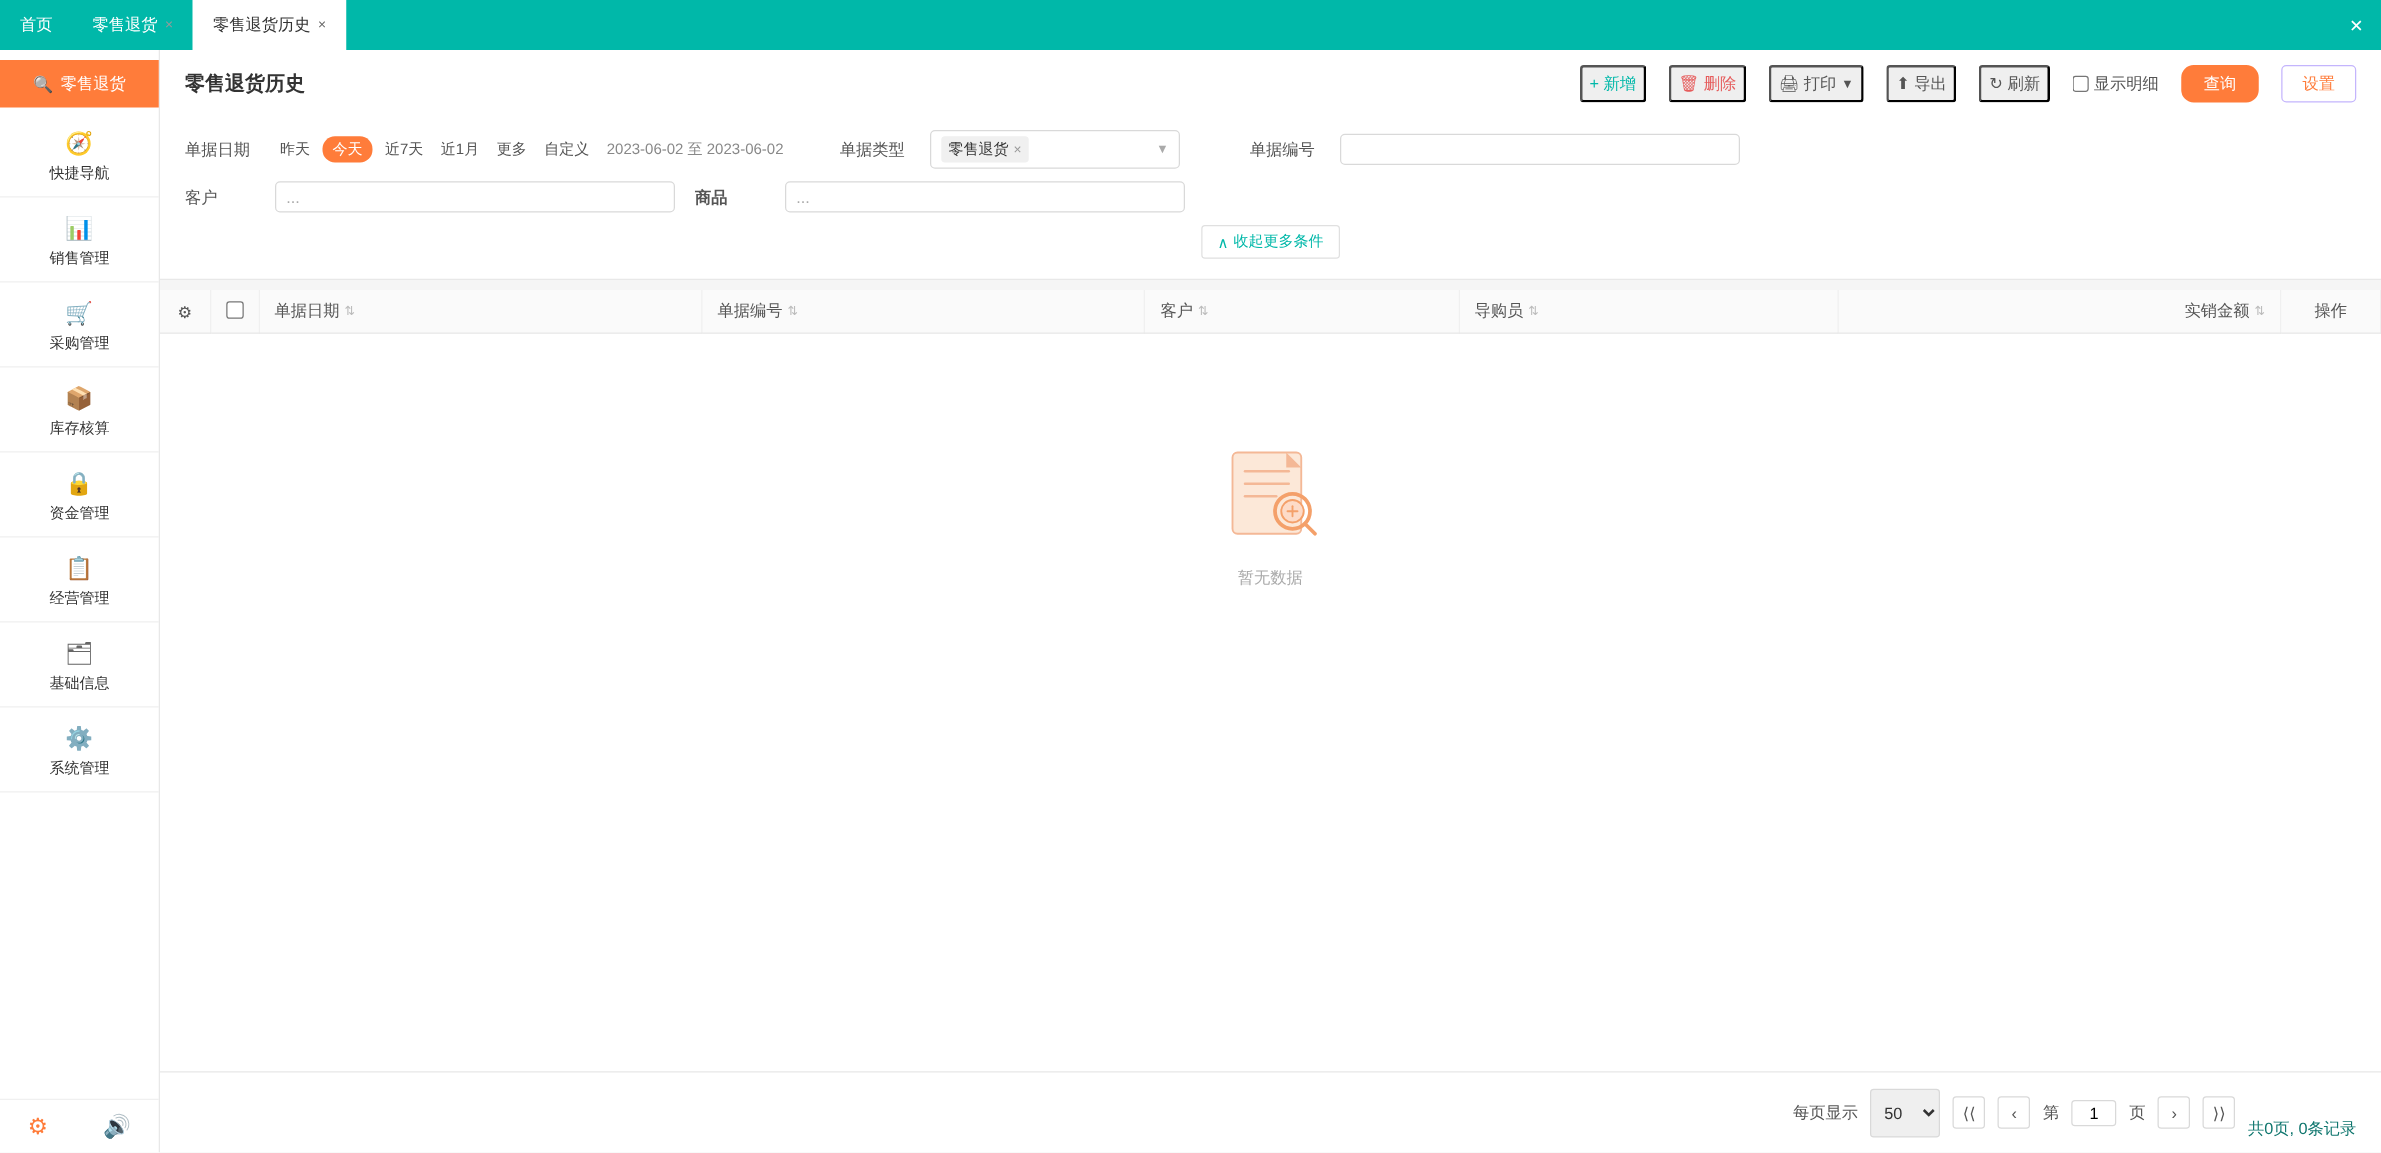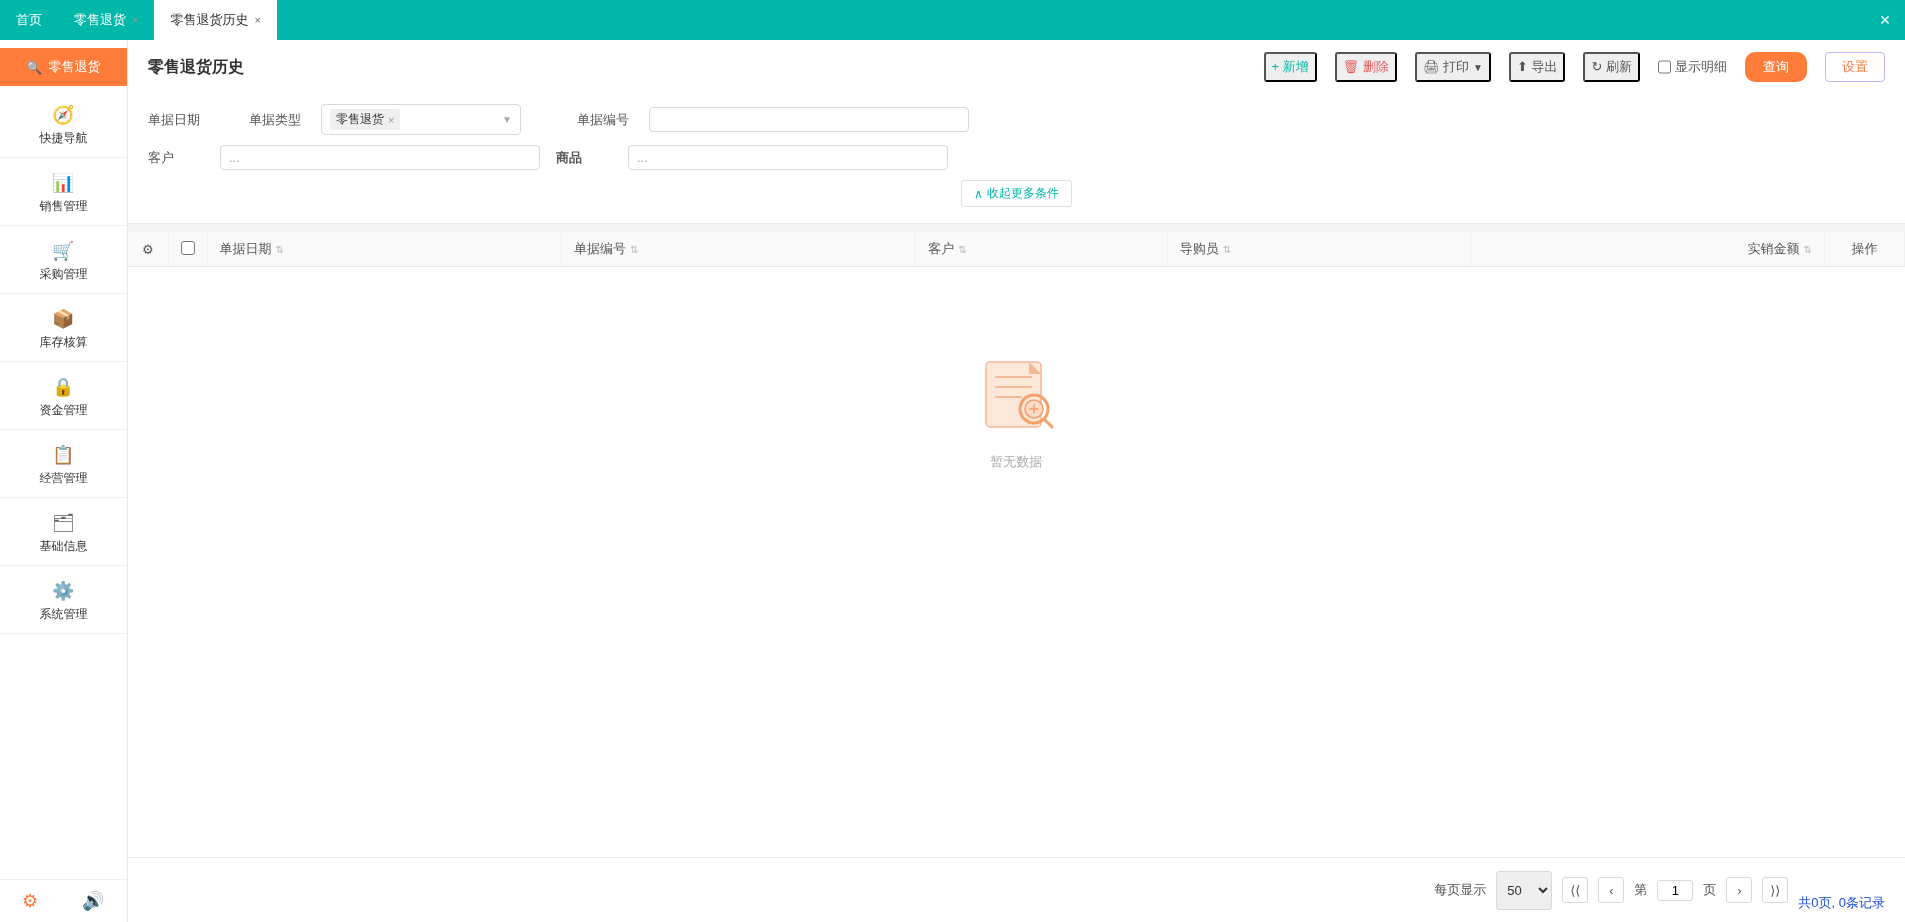--- a/index.html
+++ b/index.html
@@ -374,21 +374,21 @@
       font-size: 13px;
     }
     .page-num-input {
       border: 1px solid #d9d9d9;
       border-radius: 3px;
       width: 36px;
       text-align: center;
       padding: 2px 4px;
       font-size: 13px;
     }
-    .page-info { color: #1d4ed8; margin-top: 26px; }
+    .page-info { color: #0f766e; margin-top: 26px; }
 
     .checkbox-all {
       width: 14px;
       height: 14px;
       cursor: pointer;
     }
   </style>
 </head>
 <body>
 
@@ -482,20 +482,29 @@
           </label>
           <button class="btn-query">查询</button>
           <button class="btn-set">设置</button>
         </div>
       </div>
 
       <div class="filter-area">
         <div class="filter-row">
 
           <span class="filter-label">单据日期</span>
+          <div class="filter-date-options">
+            <span class="date-opt">昨天</span>
+            <span class="date-opt active">今天</span>
+            <span class="date-opt">近7天</span>
+            <span class="date-opt">近1月</span>
+            <span class="date-opt">更多</span>
+            <span class="date-opt">自定义</span>
+            <span class="date-range">2023-06-02 至 2023-06-02</span>
+          </div>
 
           <span class="filter-label" style="margin-left:29px;">单据类型</span>
           <div class="filter-select" style="min-width:200px; gap:6px;">
             <div style="display:flex; align-items:center; gap:6px; flex:1;">
               <span class="filter-tag">
                 <span>零售退货</span>
                 <span class="filter-tag-close">×</span>
               </span>
             </div>
             <span style="color:#aaa; font-size:10px;">▼</span>

